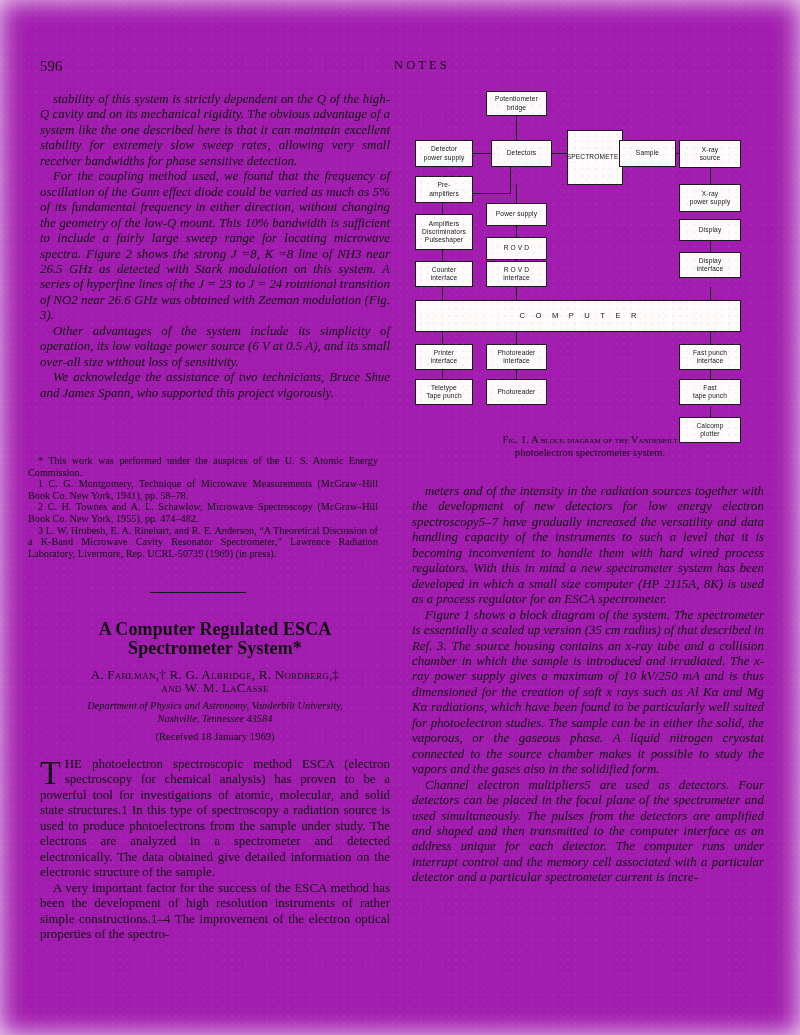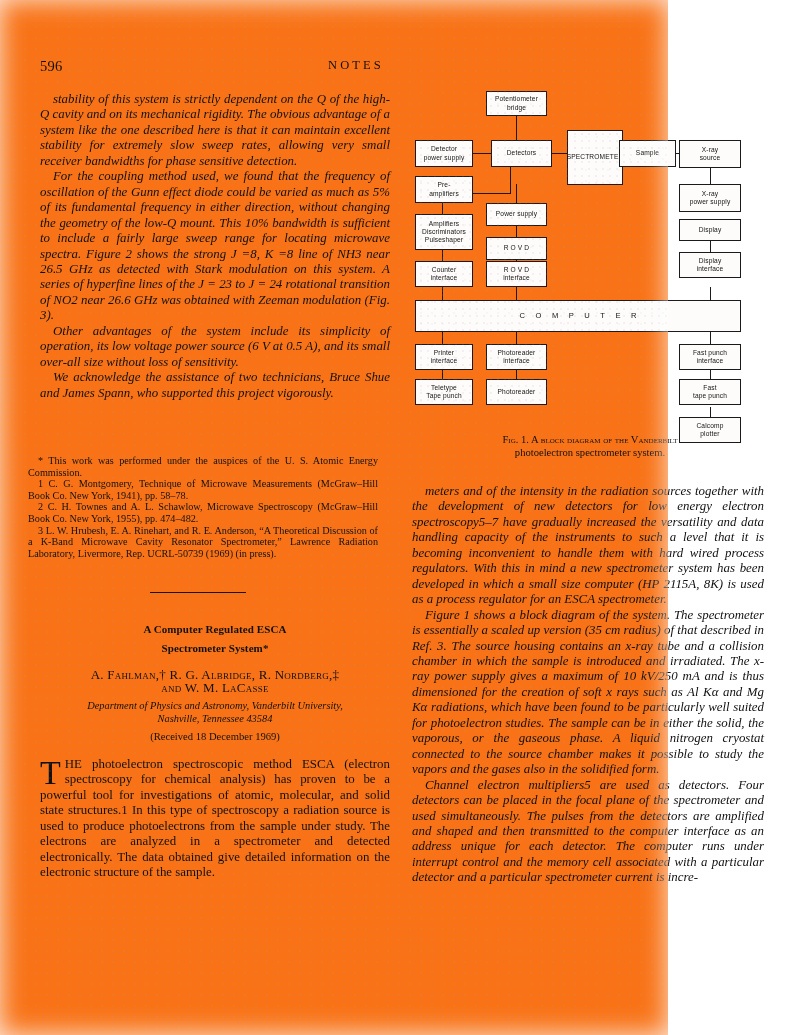--- a/index.html
+++ b/index.html
@@ -9,23 +9,23 @@
   }
   body {
     width: 800px;
     height: 1035px;
     overflow: hidden;
     font-family: "Liberation Serif", serif;
   }
   #page {
     position: absolute;
     left: 0; top: 0;
-    width: 668px;
+    width: 800px;
     height: 1035px;
-    background: #f97316;
+    background: #a21caf;
     color: #101010;
   }
   
   #speckle {
     position: absolute;
     inset: 0;
     pointer-events: none;
     opacity: .30;
     background-image:
       radial-gradient(circle at 1px 1px, rgba(190,120,170,.55) 0.6px, transparent 0.9px),
@@ -97,21 +97,21 @@
     border-top: 1.1px solid #161616;
   }
 
   
   .art-title {
     position: absolute;
     left: 40px; top: 620px; width: 350px;
     text-align: center;
     font-family: "Liberation Serif", serif;
     font-weight: bold;
-    font-size: 11px;
+    font-size: 18px;
     line-height: 18.5px;
     letter-spacing: .1px;
   }
   .authors {
     position: absolute;
     left: 40px; top: 668px; width: 350px;
     text-align: center;
     font-size: 13px;
     line-height: 13.2px;
     font-variant: small-caps;
@@ -219,25 +219,26 @@
     <span>Spectrometer System*</span>
   </div>
   <div class="authors">
     <span>A. Fahlman,† R. G. Albridge, R. Nordberg,‡</span><br>
     <span>and W. M. LaCasse</span>
   </div>
   <div class="affil">
     <span>Department of Physics and Astronomy, Vanderbilt University,</span><br>
     <span>Nashville, Tennessee 43584</span>
   </div>
-  <div class="received">(Received 18 December 1969)</div>
+  <div class="received">(Received 18 January 1969)</div>
 
   <div class="dropwrap">
     <span class="dropcap">T</span>
     <p class="body noindent">HE photoelectron spectroscopic method ESCA (electron spectroscopy for chemical analysis) has proven to be a powerful tool for investigations of atomic, molecular, and solid state structures.1 In this type of spectroscopy a radiation source is used to produce photoelectrons from the sample under study. The electrons are analyzed in a spectrometer and detected electronically. The data obtained give detailed information on the electronic structure of the sample.</p>
+    <p class="body">A very important factor for the success of the ESCA method has been the development of high resolution instruments of rather simple constructions.1–4 The improvement of the electron optical properties of the spectro-</p>
   </div>
 
   <div id="figure">
 
     <div class="ln lv" style="left:104px; top:27px;  height:32px;"></div>
     <div class="ln lh" style="left:60px;  top:65px;  width:20px;"></div>
     <div class="ln lh" style="left:139px; top:65px;  width:17px;"></div>
     <div class="ln lv" style="left:98px;  top:77px;  height:28px;"></div>
     <div class="ln lh" style="left:60px;  top:105px; width:39px;"></div>
     <div class="ln lv" style="left:30px;  top:115px; height:12px;"></div>

